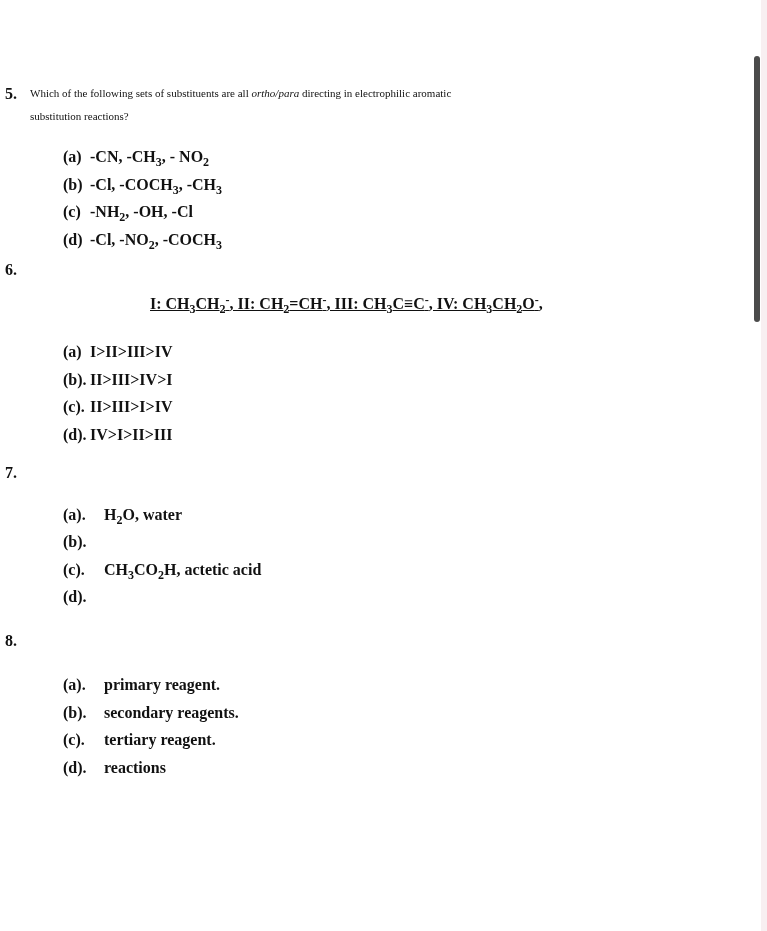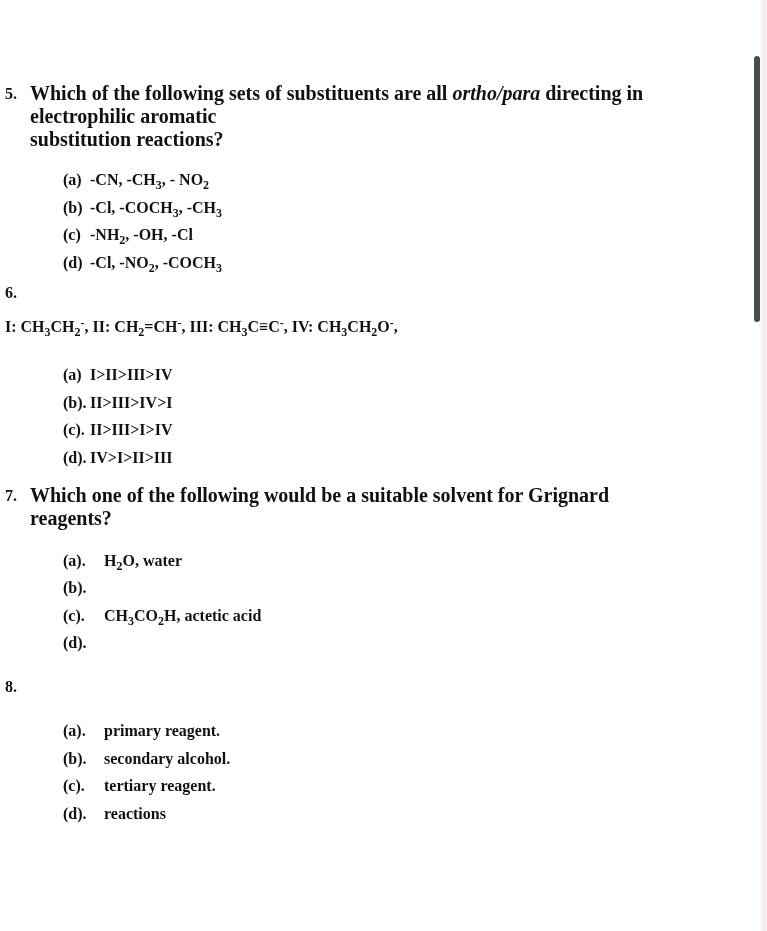--- a/index.html
+++ b/index.html
@@ -19,31 +19,33 @@
   }
   .q-head { display: flex; align-items: flex-start; }
   .q-num {
     flex: none;
     width: 25px;
     font-size: 16px;
     line-height: 23px;
     font-weight: bold;
   }
   .q-text {
-    font-size: 20px;
+    font-size: 11px;
     line-height: 23px;
     max-width: 660px;
-    font-weight: bold;
+    font-weight: normal;
   }
   .q-text em { font-style: italic; }
   .formula {
+    margin-left: 145px;
     margin-top: 14px;
     font-size: 16px;
     line-height: 17px;
     font-weight: bold;
+    text-decoration: underline;
   }
   .q-options { margin-left: 58px; }
   .option {
     display: flex;
     font-size: 16px;
     line-height: 17px;
     margin-bottom: 10.5px;
     font-weight: bold;
   }
   .opt-label { flex: none; }
@@ -125,21 +127,20 @@
       <div class="option">
         <span class="opt-label">(d).</span>
         <span class="opt-text">IV&gt;I&gt;II&gt;III</span>
       </div>
     </div>
   </section>
 
   <section class="question" id="q7">
     <div class="q-head">
       <span class="q-num">7.</span>
-      <p class="q-text">Which one of the following would be a suitable solvent for Grignard reagents?</p>
     </div>
     <div class="q-options wide">
       <div class="option">
         <span class="opt-label">(a).</span>
         <span class="opt-text">H<sub>2</sub>O, water</span>
       </div>
       <div class="option">
         <span class="opt-label">(b).</span>
       </div>
       <div class="option">
@@ -156,21 +157,21 @@
     <div class="q-head">
       <span class="q-num">8.</span>
     </div>
     <div class="q-options wide">
       <div class="option">
         <span class="opt-label">(a).</span>
         <span class="opt-text">primary reagent.</span>
       </div>
       <div class="option">
         <span class="opt-label">(b).</span>
-        <span class="opt-text">secondary alcohol.</span>
+        <span class="opt-text">secondary reagents.</span>
       </div>
       <div class="option">
         <span class="opt-label">(c).</span>
         <span class="opt-text">tertiary reagent.</span>
       </div>
       <div class="option">
         <span class="opt-label">(d).</span>
         <span class="opt-text">reactions</span>
       </div>
     </div>

